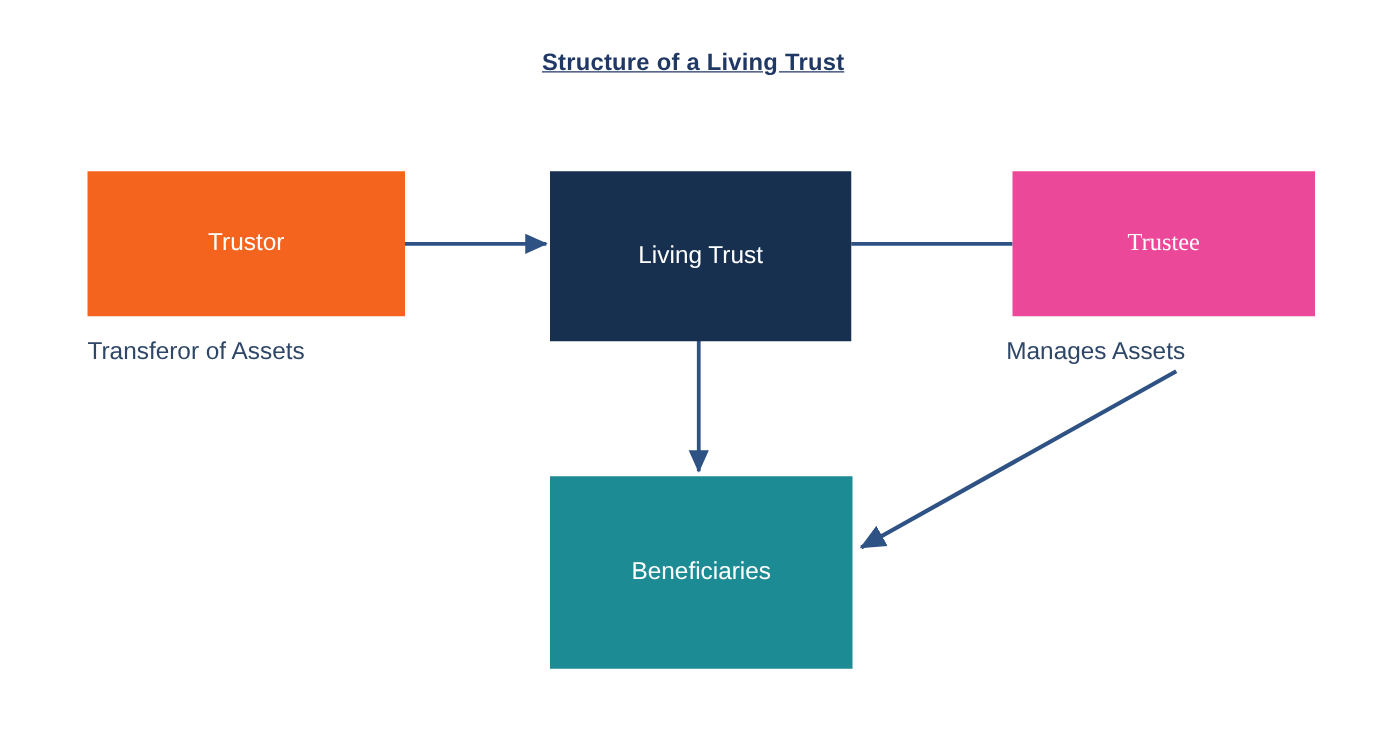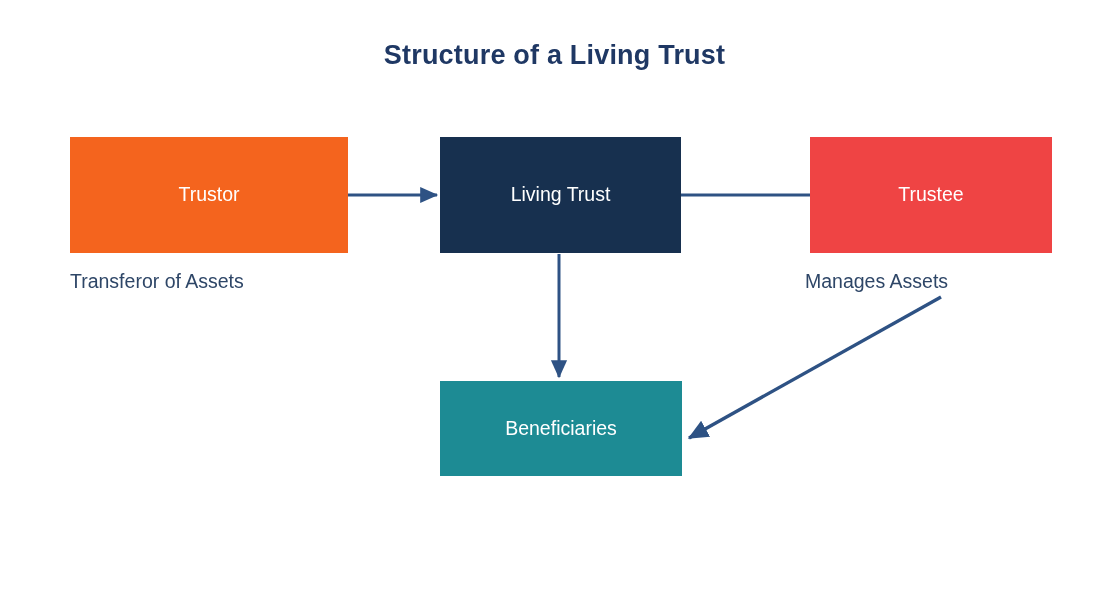--- a/index.html
+++ b/index.html
@@ -18,64 +18,66 @@
     width: 1109px;
     height: 599px;
     background: #ffffff;
   }
   .diagram-title {
     position: absolute;
     left: 0;
     top: 40px;
     width: 1109px;
     text-align: center;
-    font-size: 27px;
+    font-size: 19px;
     font-weight: bold;
     color: #1f3864;
     letter-spacing: 0.2px;
+    text-decoration: underline;
   }
   .node {
     position: absolute;
     display: flex;
     align-items: center;
     justify-content: center;
     box-sizing: border-box;
   }
   .node-label {
     font-size: 19.5px;
     color: #ffffff;
     text-align: center;
     line-height: 1.2;
   }
   .node-trustor {
     left: 70px;
     top: 137px;
-    width: 278px;
+    width: 254px;
     height: 116px;
     background: #f4641e;
   }
   .node-living-trust {
     left: 440px;
     top: 137px;
     width: 241px;
-    height: 116px;
+    height: 136px;
     background: #17304f;
   }
   .node-trustee {
     left: 810px;
     top: 137px;
     width: 242px;
     height: 116px;
-    background: #ef4444;
+    background: #ec4899;
+    font-family: Liberation Serif, serif;
   }
   .node-beneficiaries {
     left: 440px;
     top: 381px;
     width: 242px;
-    height: 95px;
+    height: 154px;
     background: #1d8b94;
   }
   .caption {
     position: absolute;
     font-size: 19.5px;
     color: #2e4667;
     white-space: nowrap;
     line-height: 1.2;
   }
   .caption-trustor {

